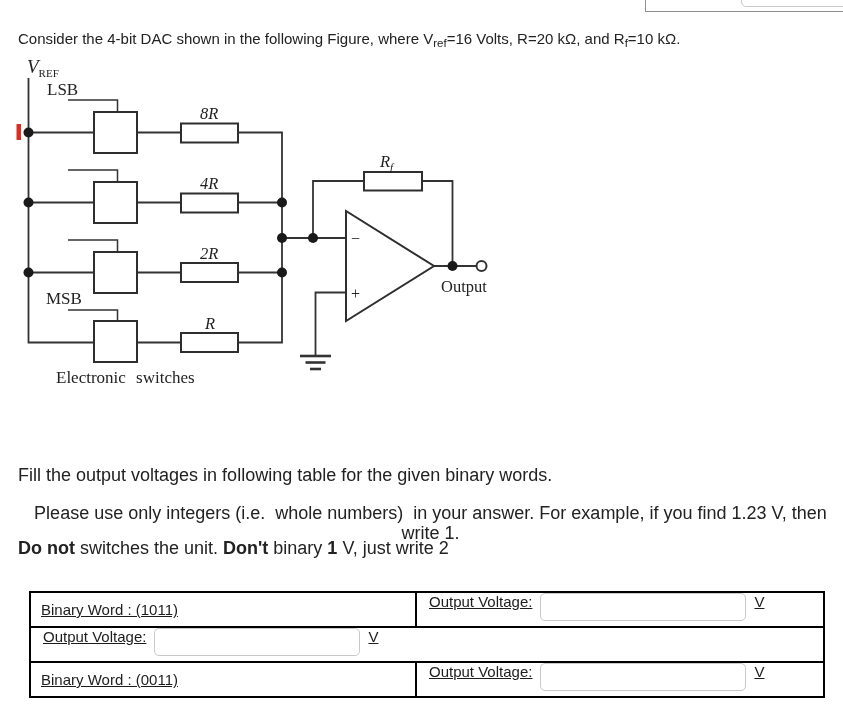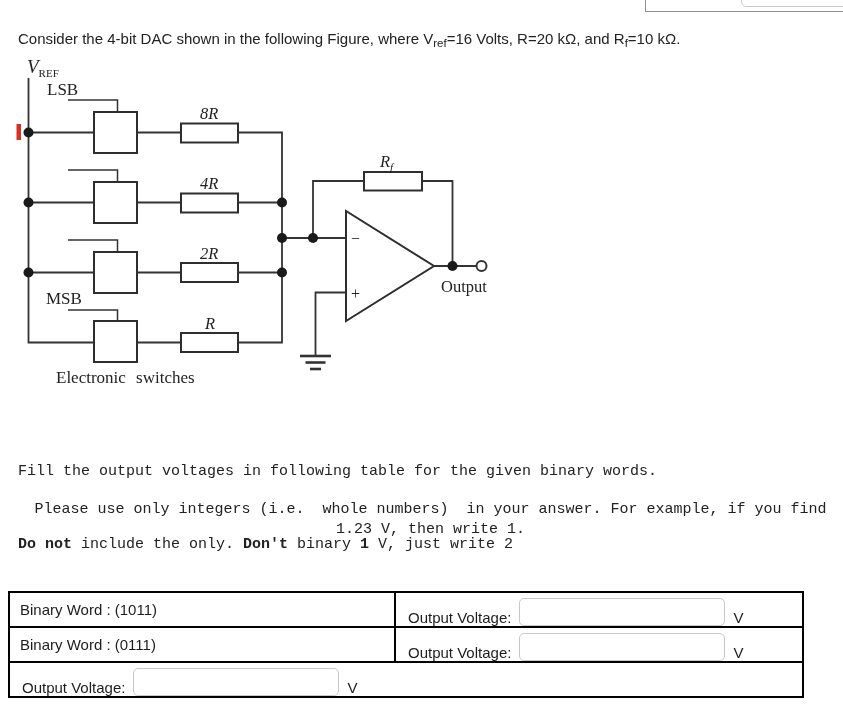--- a/index.html
+++ b/index.html
@@ -15,31 +15,31 @@
     border:1px solid #c9c9c9;border-radius:5px;background:#fff;}
   
   .title{position:absolute;left:18px;top:16px;font-size:15px;line-height:16px;color:#222;}
   .sub{font-size:11.5px;vertical-align:-3px;}
   
   .circuit{position:absolute;left:0;top:55px;}
   .circuit text{fill:#222;}
   .serif{font-family:"Liberation Serif", serif;}
   .cap-wide{word-spacing:6px;}
   
-  .para{position:absolute;left:18px;font-size:15px;line-height:20px;color:#222;white-space:pre-wrap;font-family:Liberation Mono, monospace;}
+  .para{position:absolute;left:18px;font-size:18px;line-height:20px;color:#222;white-space:pre-wrap;}
   .p1{top:447px;} .p2{top:485px;text-align:center;} .p3{top:520px;}
   .b{font-weight:bold;}
   
-  .answer-table{position:absolute;left:8px;top:591px;width:796px;
-    border:2px solid #000;box-sizing:border-box;background:#fff;}
+  .answer-table{position:absolute;left:29px;top:591px;width:796px;
+    border:2px solid #000;box-sizing:border-box;background:#fff;text-decoration:underline;}
   .t-row{display:flex;height:33px;border-bottom:2px solid #000;align-items:stretch;}
   .t-row:last-child{border-bottom:none;}
   .cell-left{width:386px;border-right:2px solid #000;box-sizing:border-box;
     display:flex;align-items:center;padding-left:10px;font-size:15px;}
-  .cell-right{flex:1;display:flex;align-items:flex-end;padding-left:12px;font-size:15px;}
+  .cell-right{flex:1;display:flex;align-items:flex-start;padding-left:12px;font-size:15px;}
   .volt-input{width:206px;height:28px;margin-left:8px;border:1px solid #c9c9c9;
     border-radius:5px;box-sizing:border-box;font-size:14px;padding:0 6px;outline:none;background:#fff;}
   .unit{margin-left:8px;font-size:15px;}
 </style>
 </head>
 <body>
 
 <div class="remnant-input"></div>
 <div class="remnant-vline"></div>
 <div class="remnant-hline"></div>
@@ -122,43 +122,43 @@
   <text class="serif" x="205" y="329" font-size="16.5" font-style="italic">R</text>
   <text class="serif" x="380" y="167" font-size="16.5" font-style="italic"><tspan>R</tspan><tspan font-size="11" dy="3.5">f</tspan></text>
   <text class="serif" x="351" y="244" font-size="16">−</text>
   <text class="serif" x="351" y="299" font-size="16">+</text>
   <text class="serif" x="441" y="291.5" font-size="16.5">Output</text>
   <text class="serif cap-wide" x="56" y="383" font-size="17">Electronic switches</text>
 </svg>
 
 <p class="para p1">Fill the output voltages in following table for the given binary words.</p>
 <p class="para p2">Please use only integers (i.e.  whole numbers)  in your answer. For example, if you find 1.23 V, then write 1.</p>
-<p class="para p3"><span class="b">Do not</span><span> include the only. </span><span class="b">Don't</span><span> binary </span><span class="b">1</span><span> V, just write 2</span></p>
+<p class="para p3"><span class="b">Do not</span><span> switches the unit. </span><span class="b">Don't</span><span> binary </span><span class="b">1</span><span> V, just write 2</span></p>
 
 <div class="answer-table">
   <div class="t-row">
     <div class="cell-left">
         <span>Binary Word : (1011)</span>
-      </div>
-    <div class="cell-right">
-      <span>Output Voltage:</span>
-      <input class="volt-input" type="text" value="" style="">
-      <span class="unit">V</span>
-    </div>
-  </div>
-  <div class="t-row">
-    <div class="cell-left">
-        <span>Binary Word : (0111)</span>
       </div>
     <div class="cell-right">
       <span>Output Voltage:</span>
       <input class="volt-input" type="text" value="" style="">
       <span class="unit">V</span>
     </div>
   </div>
   <div class="t-row">
     <div class="cell-right">
       <span>Output Voltage:</span>
       <input class="volt-input" type="text" value="" style="">
       <span class="unit">V</span>
     </div>
   </div>
+  <div class="t-row">
+    <div class="cell-left">
+        <span>Binary Word : (0011)</span>
+      </div>
+    <div class="cell-right">
+      <span>Output Voltage:</span>
+      <input class="volt-input" type="text" value="" style="">
+      <span class="unit">V</span>
+    </div>
+  </div>
 </div>
 
 </body></html>

